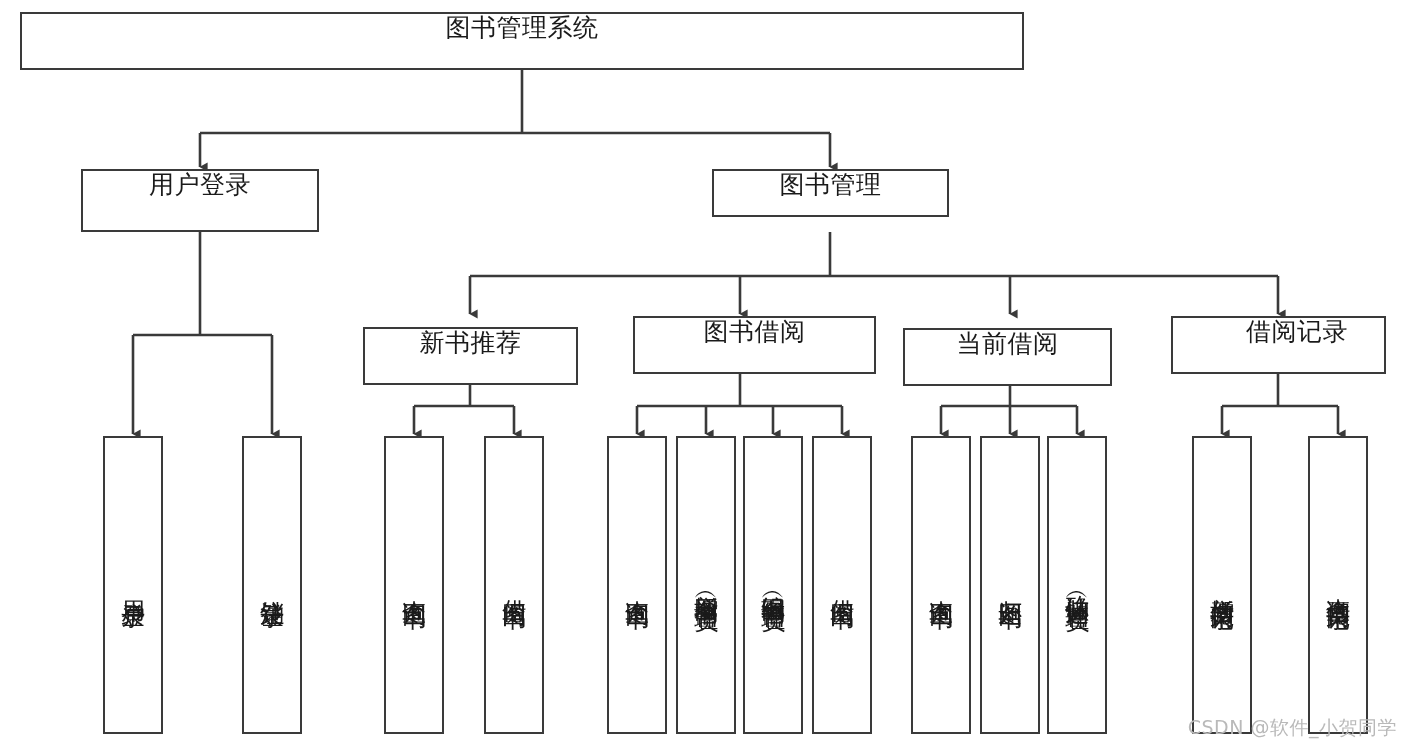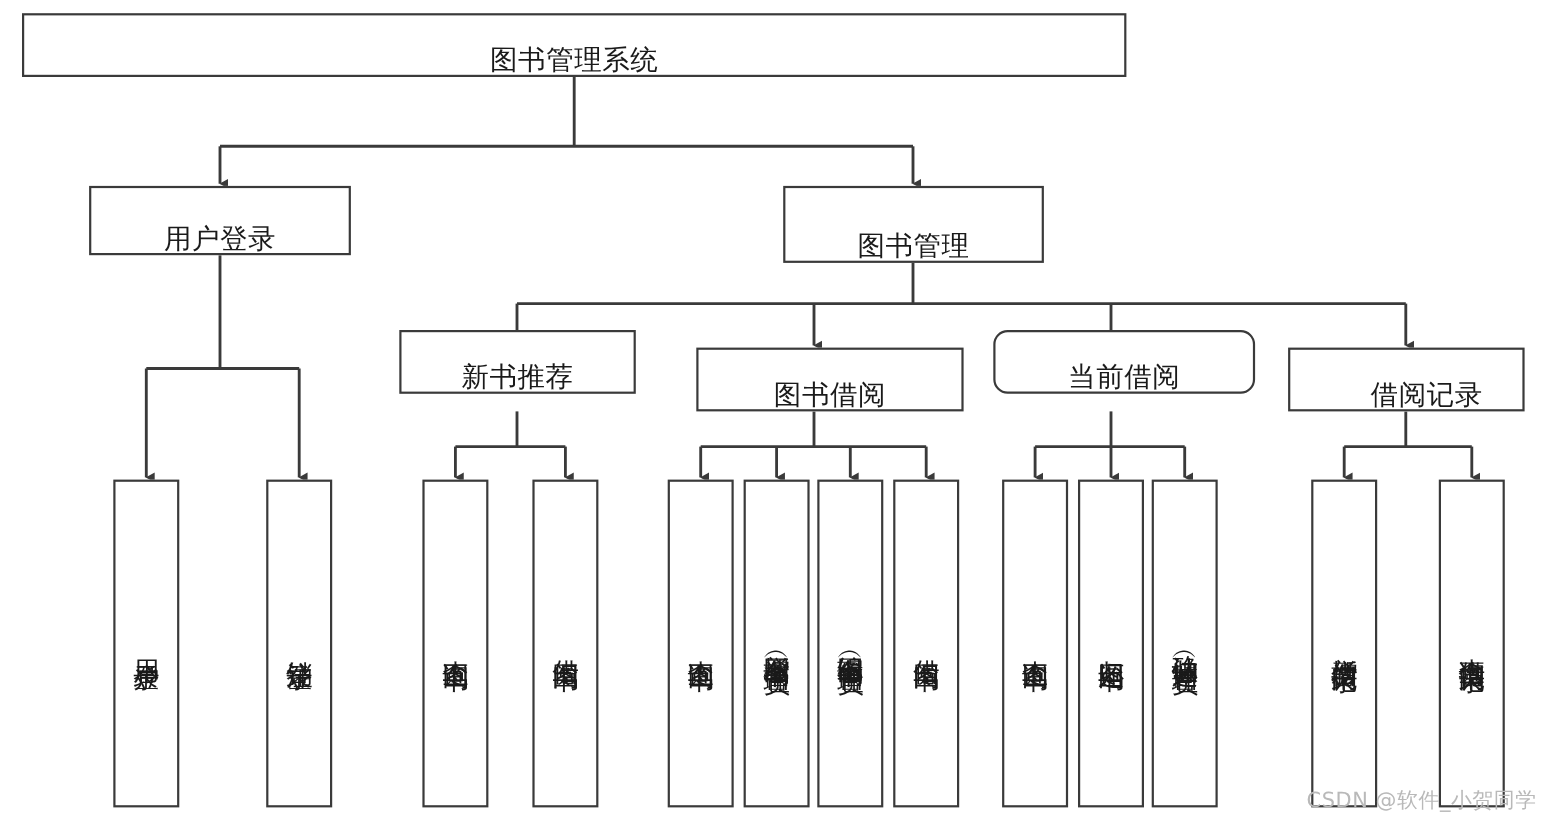--- a/index.html
+++ b/index.html
@@ -23,21 +23,21 @@
     top: 0;
     width: 1405px;
     height: 747px;
   }
   .node {
     position: absolute;
     box-sizing: border-box;
     border: 2.5px solid #3a3a3a;
     background: #ffffff;
     display: flex;
-    align-items: flex-end;
+    align-items: flex-start;
     justify-content: center;
     color: #1a1a1a;
   }
   .node-label {
     display: block;
     text-align: center;
     line-height: 1.08;
     white-space: nowrap;
   }
   .node.horizontal .node-label {
@@ -122,31 +122,31 @@
     </g>
   </svg>
 
   <div class="node horizontal" style="left:20px; top:12px; width:1004px; height:58px;">
     <span class="node-label">图书管理系统</span>
   </div>
 
   <div class="node horizontal" style="left:81px; top:169px; width:238px; height:63px;">
     <span class="node-label">用户登录</span>
   </div>
-  <div class="node horizontal" style="left:712px; top:169px; width:237px; height:70px;">
+  <div class="node horizontal" style="left:712px; top:169px; width:237px; height:48px;">
     <span class="node-label">图书管理</span>
   </div>
 
-  <div class="node horizontal" style="left:363px; top:300px; width:215px; height:58px;">
+  <div class="node horizontal" style="left:363px; top:327px; width:215px; height:58px;">
     <span class="node-label">新书推荐</span>
   </div>
   <div class="node horizontal" style="left:633px; top:316px; width:243px; height:58px;">
     <span class="node-label">图书借阅</span>
   </div>
-  <div class="node horizontal" style="left:903px; top:300px; width:238px; height:58px;border-radius:13px;">
+  <div class="node horizontal" style="left:903px; top:328px; width:209px; height:58px;">
     <span class="node-label">当前借阅</span>
   </div>
   <div class="node horizontal" style="left:1171px; top:316px; width:215px; height:58px;padding-left:37px;">
     <span class="node-label">借阅记录</span>
   </div>
 
   <div class="node vertical" style="left:103px; top:436px; width:60px; height:298px;">
     <span class="node-label">用户登录</span>
   </div>
   <div class="node vertical" style="left:242px; top:436px; width:60px; height:298px;">

